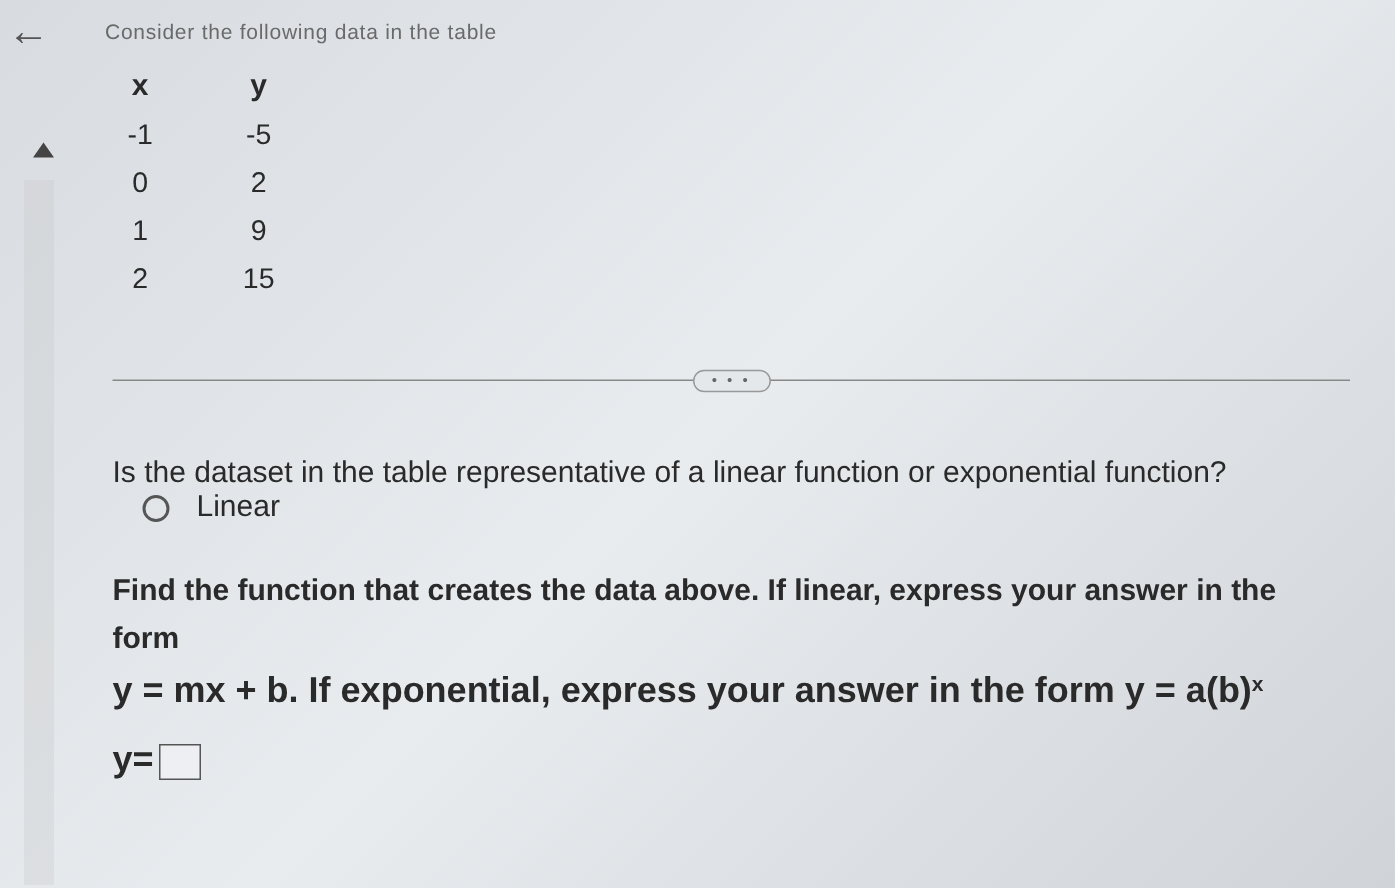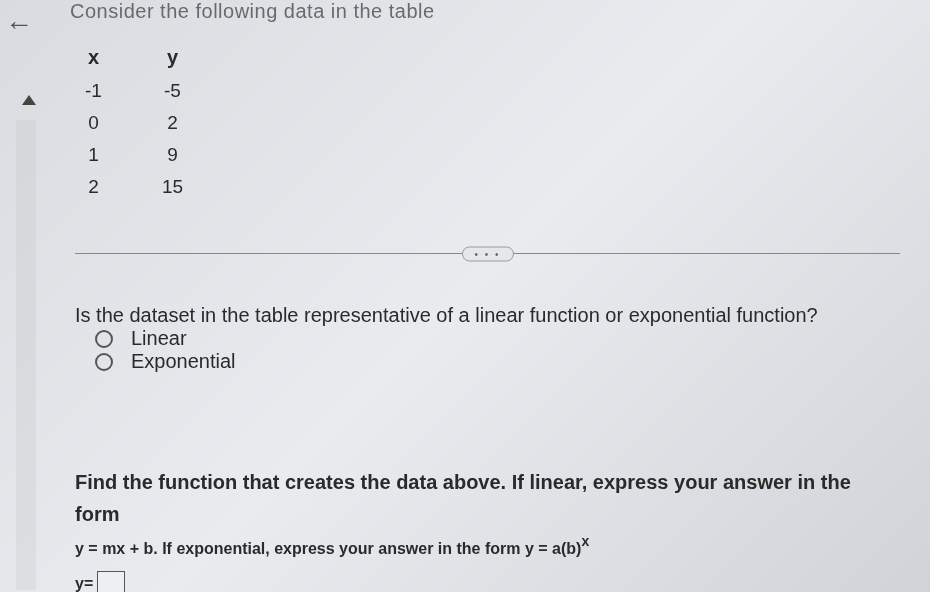--- a/index.html
+++ b/index.html
@@ -36,24 +36,24 @@
     .scrollbar-track {
       position: absolute;
       left: 16px;
       top: 120px;
       width: 20px;
       height: 470px;
       background: rgba(200,200,200,0.3);
     }
     .header-text {
       position: absolute;
-      top: 0px;
+      top: 13px;
       left: 70px;
       color: #6a6a6a;
-      font-size: 20px;
+      font-size: 14px;
       letter-spacing: 0.5px;
     }
     .content {
       position: absolute;
       left: 75px;
       top: 40px;
       right: 30px;
     }
     .data-table {
       margin-bottom: 50px;
@@ -95,23 +95,22 @@
       font-size: 10px;
       color: #666;
       letter-spacing: 2px;
     }
     .question-text {
       font-size: 20px;
       color: #2a2a2a;
     }
     .radio-options {
       display: flex;
-      margin-bottom: 93px;
+      margin-bottom: 28px;
       padding-left: 20px;
-      flex-direction: column;
     }
     .radio-option {
       display: flex;
       align-items: center;
       gap: 18px;
     }
     .radio-circle {
       width: 18px;
       height: 18px;
       border: 2px solid #555;
@@ -122,21 +121,21 @@
       font-size: 20px;
       color: #2a2a2a;
     }
     .instruction-text {
       font-size: 20px;
       color: #2a2a2a;
       line-height: 1.6;
       font-weight: bold;
     }
     .formula {
-      font-size: 16px;
+      font-size: 24px;
       color: #2a2a2a;
     }
     .sup {
       font-size: 14px;
       vertical-align: super;
     }
     .answer-line {
       margin-top: 8px;
       display: flex;
       align-items: center;
@@ -193,24 +192,20 @@
     <hr class="divider-line">
     <div class="divider-pill">• • •</div>
   </div>
 
   <div class="question-text">Is the dataset in the table representative of a linear function or exponential function?</div>
 
   <div class="radio-options">
     <div class="radio-option">
       <div class="radio-circle"></div>
       <span class="radio-label">Linear</span>
-    </div>
-    <div class="radio-option">
-      <div class="radio-circle"></div>
-      <span class="radio-label">Exponential</span>
     </div>
   </div>
 
   <div class="instruction-text">
     <div>Find the function that creates the data above. If linear, express your answer in the form</div>
     <div>
       <span class="formula">y = mx + b. If exponential, express your answer in the form  y = a(b)</span><span class="sup">x</span>
     </div>
     <div class="answer-line">
       <span class="formula">y=</span>

